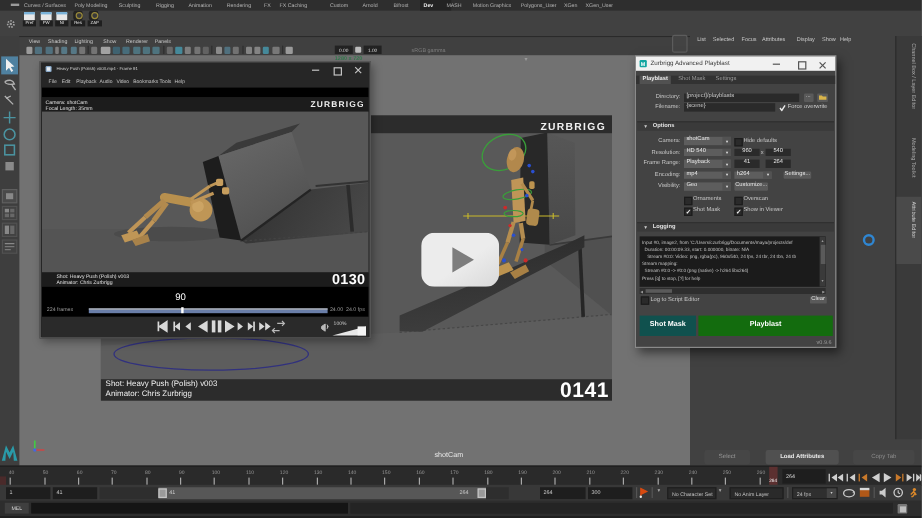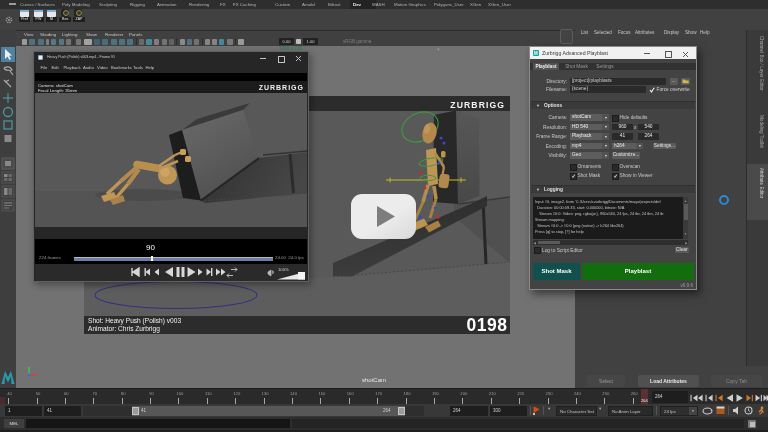--- a/index.html
+++ b/index.html
@@ -185,21 +185,21 @@
       <circle cx="351" cy="112" r="1.3" fill="#2a4fd0"></circle>
     </g>
   </g>
 
   <rect x="0" y="0" width="426" height="15" fill="#2c2c2c"></rect>
   <rect x="0" y="220" width="426" height="18" fill="#2c2c2c"></rect>
 </svg>
   <div class="txt" style="right:5px;top:3.5px;font-size:8.6px;font-weight:bold;letter-spacing:1.1px;color:#f2f2f2;">ZURBRIGG</div>
   <div class="txt" style="left:4px;top:220.5px;font-size:6.6px;color:#f0f0f0;">Shot: Heavy Push (Polish) v003</div>
   <div class="txt" style="left:4px;top:228.5px;font-size:6.6px;color:#f0f0f0;">Animator: Chris Zurbrigg</div>
-  <div class="txt" style="right:2.5px;top:218.5px;font-size:17.5px;font-weight:bold;color:#ffffff;letter-spacing:0.5px;">0198</div>
+  <div class="txt" style="right:2.5px;top:218.5px;font-size:17.5px;font-weight:bold;color:#ffffff;letter-spacing:0.5px;">0141</div>
 </div>
 
 <svg class="abs" style="left:90px;top:278px;" width="180" height="36" viewBox="0 0 180 36">
   <ellipse cx="86" cy="17" rx="81" ry="13.5" fill="none" stroke="#31317e" stroke-width="1.1"></ellipse>
 </svg>
 
 <div class="txt" style="left:362px;top:377px;font-size:6px;color:#e8e8e8;">shotCam</div>
 <svg class="abs" style="left:25px;top:365px;" width="14" height="14" viewBox="0 0 14 14">
   <line x1="4" y1="10" x2="4" y2="2" stroke="#44c844" stroke-width="1.4"></line>
   <line x1="4" y1="10" x2="12" y2="10" stroke="#d04444" stroke-width="1.4"></line>
@@ -331,20 +331,25 @@
         <rect x="145" y="56" width="6" height="6" rx="1.5" fill="#c79e5e"></rect>
         <rect x="150" y="63" width="6" height="6" rx="1.5" fill="#c79e5e"></rect>
         <line x1="102" y1="74" x2="86" y2="88" stroke="#b28a4e" stroke-width="4.2"></line>
         <line x1="86" y1="88" x2="72" y2="101" stroke="#bf9557" stroke-width="3.4"></line>
         <line x1="104" y1="76" x2="93" y2="91" stroke="#b28a4e" stroke-width="4.2"></line>
         <line x1="93" y1="91" x2="81" y2="105" stroke="#bf9557" stroke-width="3.4"></line>
         <polygon points="66,103 79,99 82,105 69,109" fill="#bf9656"></polygon>
         <polygon points="75,107 88,102 90,108 78,112" fill="#a8824a"></polygon>
       </g>
     </svg>
+  </div>
+  <div class="abs" style="left:1px;top:174.5px;width:272px;height:12px;background:#1c1c1c;">
+    <div class="txt" style="left:12px;top:1px;font-size:4.3px;color:#e0e0e0;">Shot: Heavy Push (Polish) v003</div>
+    <div class="txt" style="left:12px;top:6.5px;font-size:4.3px;color:#e0e0e0;">Animator: Chris Zurbrigg</div>
+    <div class="txt" style="right:2.5px;top:-0.5px;font-size:12px;font-weight:bold;color:#ffffff;letter-spacing:0.3px;">0130</div>
   </div>
   <div class="abs" style="left:1px;top:186.5px;width:272px;height:25.5px;background:#000000;">
     <div class="txt" style="left:111px;top:4px;font-size:8px;color:#ffffff;">90</div>
     <div class="abs" style="left:39px;top:18.5px;width:199px;height:3.5px;background:#6a7ea8;border-top:1px solid #b8b8b8;box-sizing:border-box;"></div>
     <div class="abs" style="left:116px;top:17.5px;width:2px;height:5.2px;background:#ffffff;"></div>
     <div class="txt" style="left:4px;top:16.5px;font-size:4.4px;color:#9a9a9a;">224 frames</div>
     <div class="txt" style="right:3px;top:16.5px;font-size:4.4px;color:#9a9a9a;">24.00&nbsp;&nbsp;24.0&nbsp;fps</div>
   </div>
   <div class="abs" style="left:1px;top:212px;width:272px;height:17px;background:#2a2a2a;">
     <svg width="272" height="17" viewBox="0 0 272 17">

